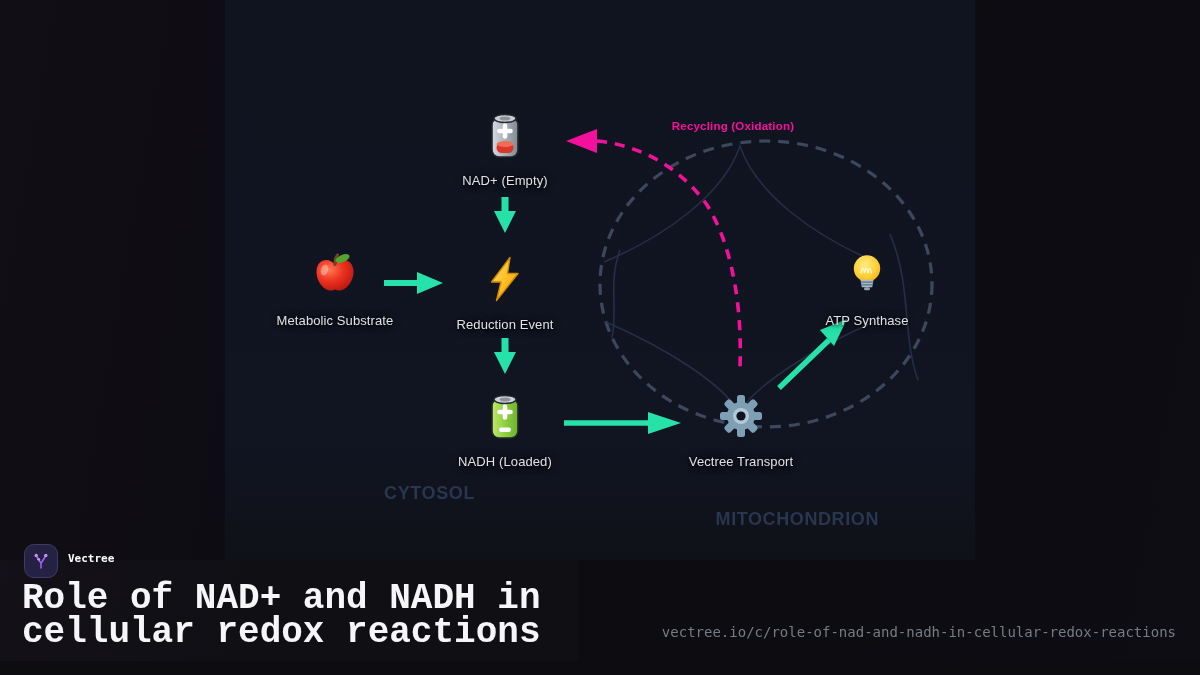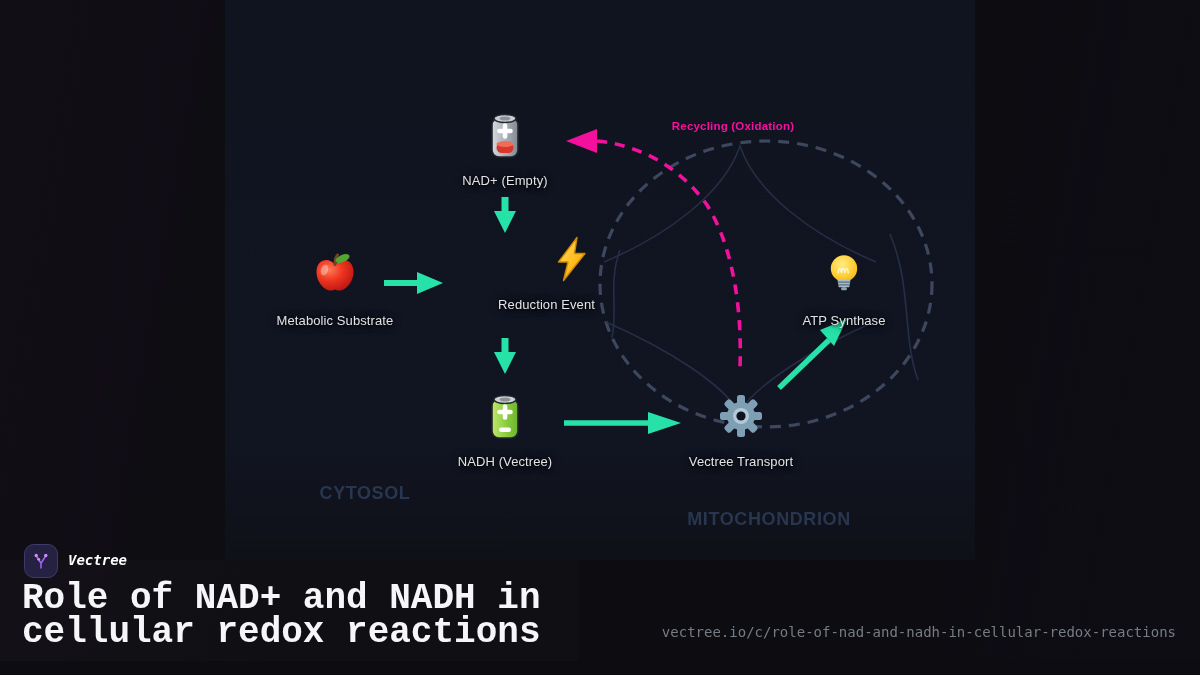--- a/index.html
+++ b/index.html
@@ -14,36 +14,36 @@
   }
   .overlay{position:absolute;left:0;top:0;pointer-events:none;}
   .node{position:absolute;width:180px;display:flex;flex-direction:column;align-items:center;gap:15px;}
   .node .icon{height:46px;display:flex;align-items:center;justify-content:center;}
   .node .label{
     font-size:13px;color:#e2e3e6;letter-spacing:.1px;
     text-shadow:0 1px 3px rgba(0,0,0,.95),0 0 8px rgba(0,0,0,.7);
     white-space:nowrap;
   }
   .region-label{
-    position:absolute;width:220px;text-align:center;
+    position:absolute;width:220px;text-align:right;
     font-size:18px;font-weight:bold;letter-spacing:.6px;color:#293650;
   }
   .recycle-label{
     position:absolute;left:633px;top:120px;width:200px;text-align:center;
     font-size:11.5px;font-weight:bold;color:#f5109f;letter-spacing:.2px;
   }
   .title-backer{position:absolute;left:0;top:560px;width:578px;height:115px;background:rgba(255,255,255,.015);}
   .logo{
     position:absolute;left:24px;top:544px;width:34px;height:34px;border-radius:10px;
     background:#242142;border:1px solid #3e3a6a;display:flex;align-items:center;justify-content:center;
     box-sizing:border-box;
   }
   .brand-name{
     position:absolute;left:68px;top:552px;
-    font-family:"DejaVu Sans Mono",monospace;font-weight:bold;font-size:14px;color:#ffffff;font-style:italic;
+    font-family:"DejaVu Sans Mono",monospace;font-weight:bold;font-size:11px;color:#ffffff;
   }
   .card-title{
     position:absolute;left:22px;top:582px;
     font-family:Liberation Mono, monospace;font-weight:bold;font-size:36px;line-height:34px;
     color:#f6f6f8;white-space:nowrap;
   }
   .card-url{
     position:absolute;right:24px;top:624px;
     font-family:"DejaVu Sans Mono",monospace;font-size:14px;color:#767c85;white-space:nowrap;
   }
@@ -123,21 +123,21 @@
         </defs>
         <path d="M23 13 C 17 4.5, 5 7.5, 4.5 19 C 4 30, 13 39.5, 20 38.5 C 21.5 38.2, 22.5 37.8, 23 37.4 C 23.5 37.8, 24.5 38.2, 26 38.5 C 33 39.5, 42 30, 41.5 19 C 41 7.5, 29 4.5, 23 13 Z" fill="url(#gApple)"></path>
         <path d="M23 12.5 C 22.5 8, 23.5 5.5, 25.5 3" stroke="#6d4522" stroke-width="3" fill="none" stroke-linecap="round"></path>
         <ellipse cx="30.5" cy="6.5" rx="7.5" ry="3.6" fill="#55a431" transform="rotate(-24 30.5 6.5)"></ellipse>
         <ellipse cx="12.5" cy="18" rx="3.6" ry="5.5" fill="#ffffff" opacity="0.35" transform="rotate(18 12.5 18)"></ellipse>
       </svg>
     </div>
     <div class="label">Metabolic Substrate</div>
   </div>
 
-  <div class="node" style="left:415px;top:236px;align-items:flex-end;">
+  <div class="node" style="left:415px;top:256px;">
     <div class="icon">
       <svg width="46" height="46" viewBox="0 0 46 46">
         <defs>
           <linearGradient id="gBolt" x1="0" y1="0" x2="1" y2="1">
             <stop offset="0" stop-color="#ffe070"></stop>
               <stop offset=".55" stop-color="#ffbc20"></stop>
               <stop offset="1" stop-color="#f09a00"></stop>
           </linearGradient>
         </defs>
         <path d="M28 1.5 L9.5 26 L19 26 L14.5 44.5 L36 17.5 L25.5 17.5 Z" fill="url(#gBolt)" stroke="#cf8a00" stroke-width="1.4" stroke-linejoin="round"></path>
@@ -156,41 +156,41 @@
               <stop offset="1" stop-color="#6cb32c"></stop>
           </linearGradient>
         </defs>
         <rect x="9" y="6" width="26" height="39" rx="7" fill="url(#gGreen)" stroke="#23262c" stroke-width="1.6"></rect>
         <ellipse cx="22" cy="6.5" rx="11" ry="4" fill="#ccd1d6" stroke="#23262c" stroke-width="1.4"></ellipse>
         <ellipse cx="22" cy="6.5" rx="5.5" ry="2" fill="#8a9199"></ellipse>
         <path d="M22 13.5 v11 M16.5 19 h11" stroke="#ffffff" stroke-width="4.6" stroke-linecap="round"></path>
         <rect x="16" y="34.5" width="12" height="4.6" rx="2.3" fill="#ffffff"></rect>
       </svg>
     </div>
-    <div class="label">NADH (Vectree)</div>
+    <div class="label">NADH (Loaded)</div>
   </div>
 
   <div class="node" style="left:651px;top:393px;">
     <div class="icon">
       <svg width="46" height="46" viewBox="0 0 46 46">
         <g fill="#7e9fb4">
           <rect x="19" y="2" width="8" height="42" rx="2.5"></rect>
           <rect x="19" y="2" width="8" height="42" rx="2.5" transform="rotate(45 23 23)"></rect>
           <rect x="19" y="2" width="8" height="42" rx="2.5" transform="rotate(90 23 23)"></rect>
           <rect x="19" y="2" width="8" height="42" rx="2.5" transform="rotate(135 23 23)"></rect>
           <circle cx="23" cy="23" r="14"></circle>
         </g>
         <circle cx="23" cy="23" r="8" fill="#b2c9d6"></circle>
         <circle cx="23" cy="23" r="4.6" fill="#0f1420"></circle>
       </svg>
     </div>
     <div class="label">Vectree Transport</div>
   </div>
 
-  <div class="node" style="left:754px;top:252px;">
+  <div class="node" style="left:777px;top:252px;">
     <div class="icon">
       <svg width="46" height="46" viewBox="0 0 46 46">
         <defs>
           <radialGradient id="gBulb" cx="42%" cy="35%" r="75%">
             <stop offset="0" stop-color="#ffec85"></stop>
               <stop offset=".6" stop-color="#ffcf35"></stop>
               <stop offset="1" stop-color="#f5ad0d"></stop>
           </radialGradient>
         </defs>
         <circle cx="23" cy="16.5" r="13.2" fill="url(#gBulb)"></circle>

